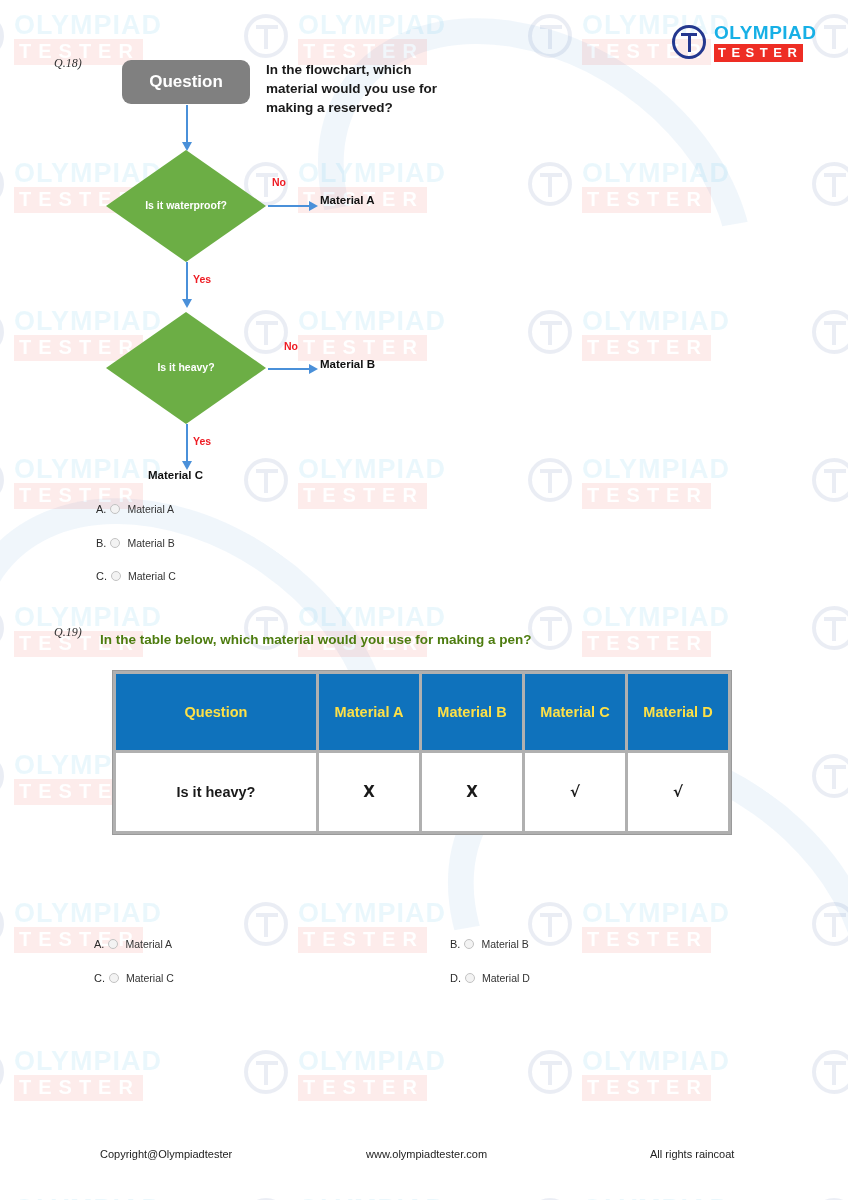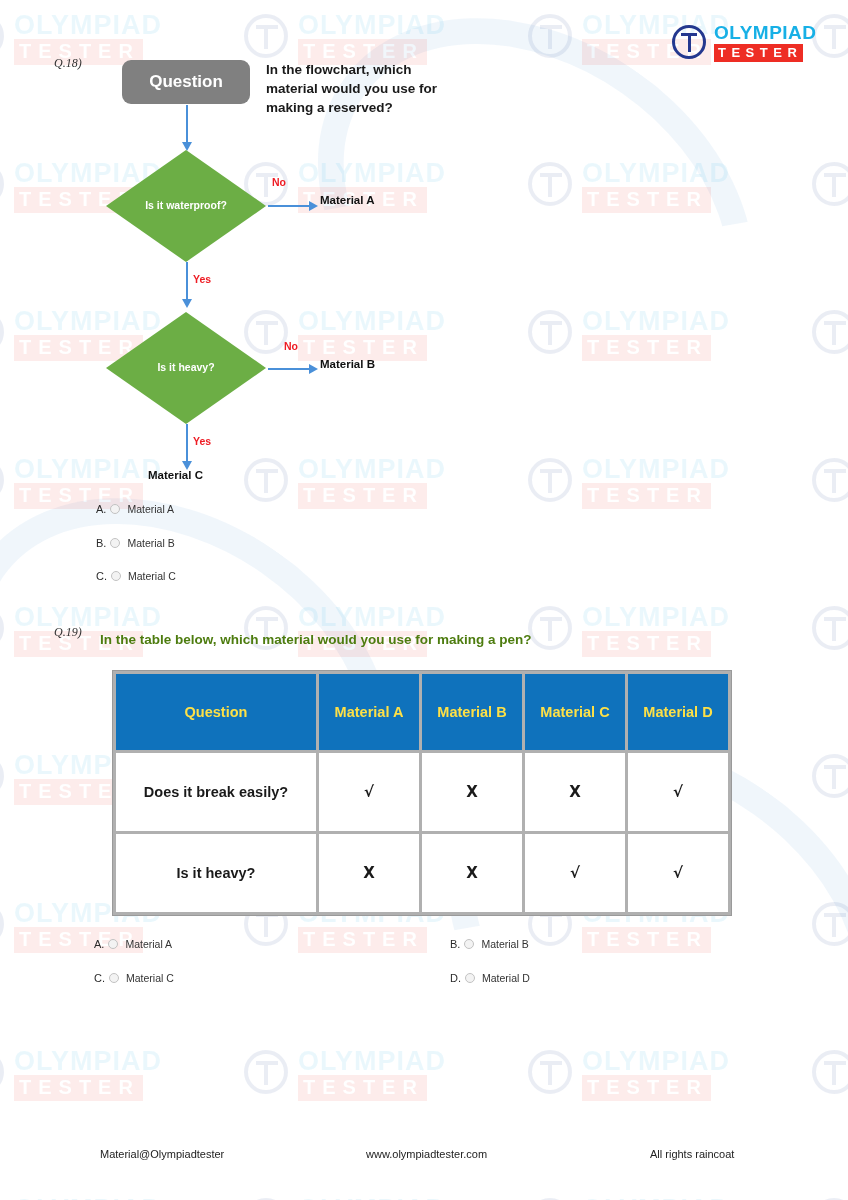--- a/index.html
+++ b/index.html
@@ -579,27 +579,20 @@
         <tr>
           <th>Question</th>
           <th>Material A</th>
           <th>Material B</th>
           <th>Material C</th>
           <th>Material D</th>
         </tr>
       </thead>
       <tbody>
         <tr>
-          <td class="rowhead">Does it break easily?</td>
-          <td class="mark">√</td>
-          <td class="mark">X</td>
-          <td class="mark">X</td>
-          <td class="mark">√</td>
-        </tr>
-        <tr>
           <td class="rowhead">Is it heavy?</td>
           <td class="mark">X</td>
           <td class="mark">X</td>
           <td class="mark">√</td>
           <td class="mark">√</td>
         </tr>
       </tbody>
     </table>
 
     <div class="opt" style="left:94px; top:938px;">
@@ -616,18 +609,18 @@
       <span class="opt-letter">C.</span>
       <span class="opt-radio"></span>
       <span class="opt-label">Material C</span>
     </div>
     <div class="opt" style="left:450px; top:972px;">
       <span class="opt-letter">D.</span>
       <span class="opt-radio"></span>
       <span class="opt-label">Material D</span>
     </div>
 
-    <div class="footer-item" style="left:100px;">Material@Olympiadtester</div>
+    <div class="footer-item" style="left:100px;">Copyright@Olympiadtester</div>
     <div class="footer-item" style="left:366px;">www.olympiadtester.com</div>
     <div class="footer-item" style="left:650px;">All rights raincoat</div>
 
   </div>
 </div>
 
 </body></html>

